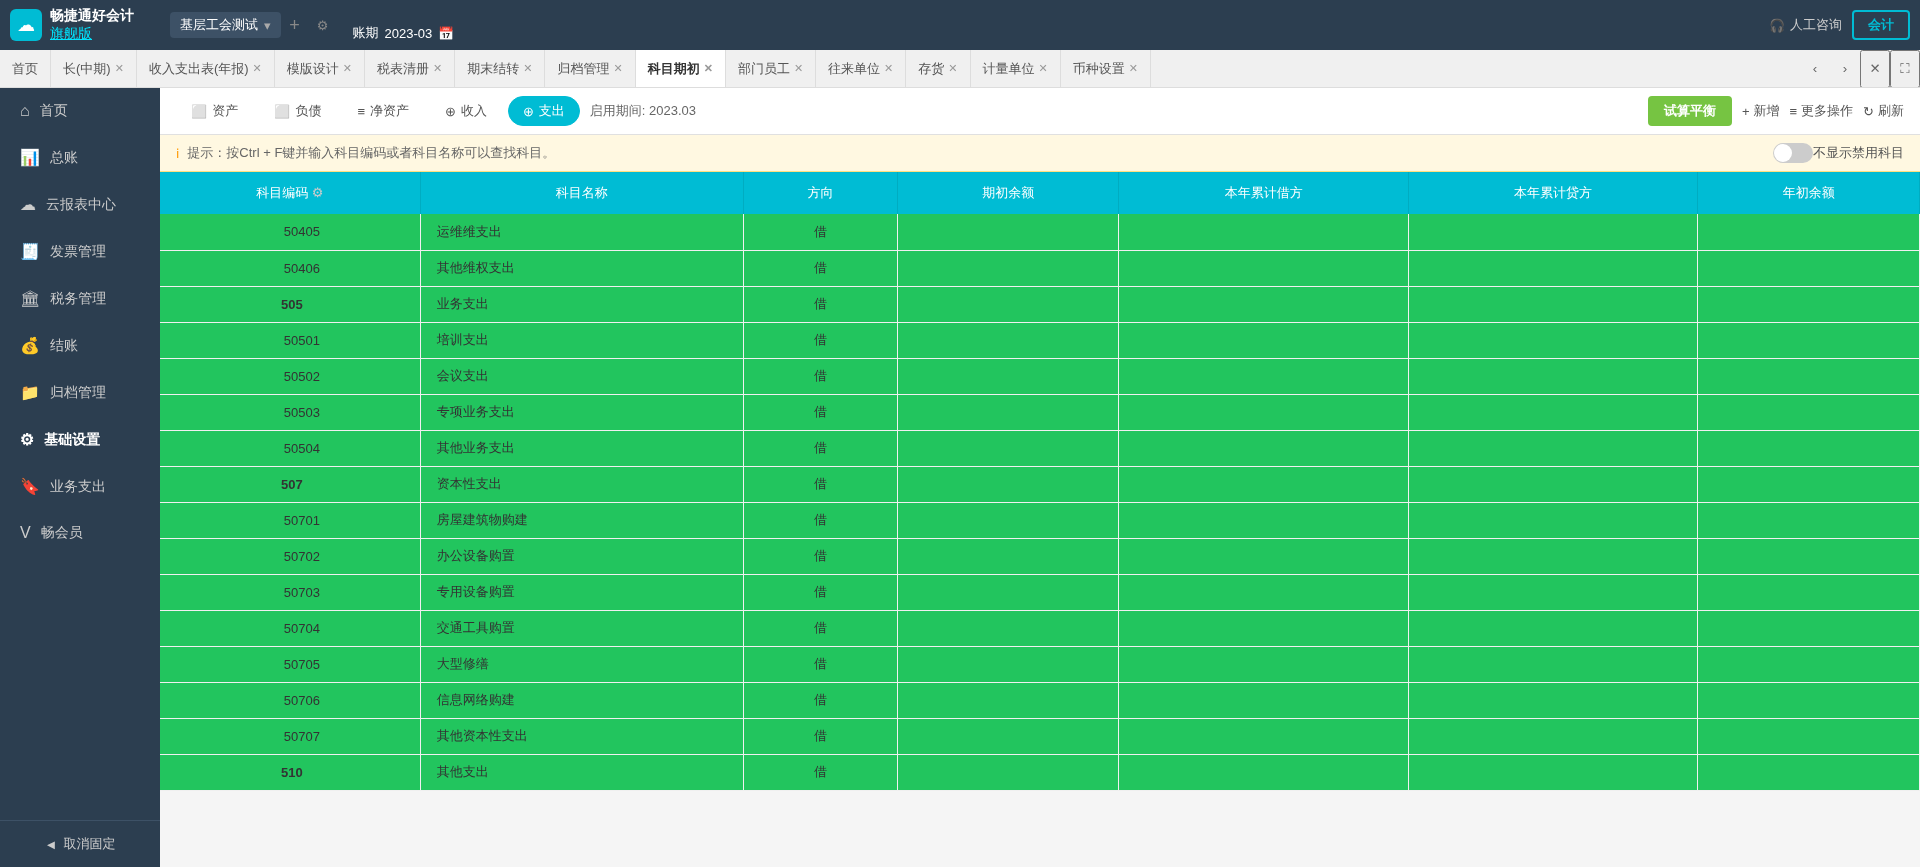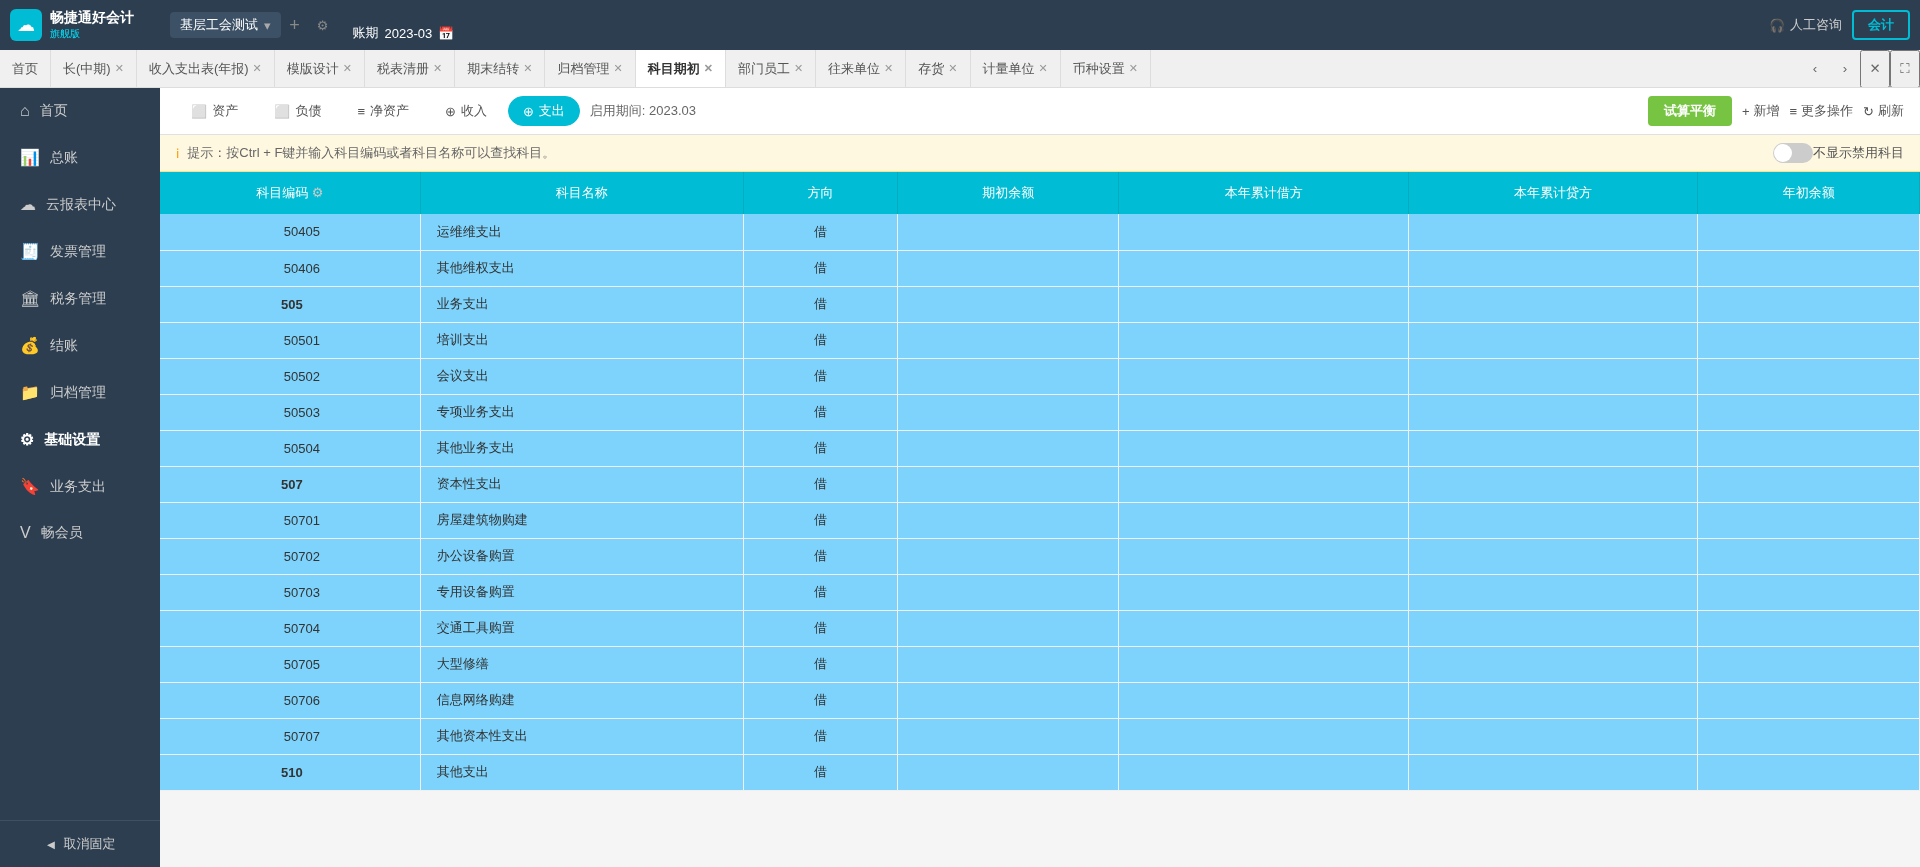--- a/index.html
+++ b/index.html
@@ -6,21 +6,21 @@
     body { font-family: 'Microsoft YaHei', Arial, sans-serif; font-size: 13px; background: #f5f5f5; overflow: hidden; width: 1920px; height: 867px; }
 
     
     .top-bar {
       display: flex; align-items: center; background: #2c3e50; height: 50px; padding: 0 10px; color: white;
     }
     .logo-area { display: flex; align-items: center; width: 160px; gap: 8px; }
     .logo-icon { width: 32px; height: 32px; background: #00bcd4; border-radius: 6px; display: flex; align-items: center; justify-content: center; font-size: 18px; color: white; }
     .logo-text { display: flex; flex-direction: column; }
     .logo-main { font-size: 14px; font-weight: bold; color: white; }
-    .logo-sub { font-size: 10px; color: #00e5ff; }
+    .logo-sub { font-size: 14px; color: #00e5ff; text-decoration: underline; }
 
     .company-select { display: flex; align-items: center; gap: 6px; background: #3d5166; border-radius: 4px; padding: 4px 10px; cursor: pointer; color: white; font-size: 13px; }
     .company-select .arrow { color: #aaa; }
 
     .period-info { display: flex; align-items: center; gap: 6px; margin-left: 16px; color: white; font-size: 13px; margin-top: 16px; }
 
     .top-right { margin-left: auto; display: flex; align-items: center; gap: 10px; }
     .help-btn { display: flex; align-items: center; gap: 4px; color: #ccc; cursor: pointer; font-size: 13px; }
     .account-btn { background: transparent; border: 2px solid #00bcd4; color: #00bcd4; padding: 4px 14px; border-radius: 4px; cursor: pointer; font-size: 13px; font-weight: bold; }
 
@@ -66,21 +66,21 @@
     .notice-bar { background: #fff8e1; padding: 8px 16px; display: flex; align-items: center; gap: 8px; font-size: 13px; color: #666; border-bottom: 1px solid #ffe082; }
     .notice-icon { color: #ff9800; }
 
     
     .toggle-area { display: flex; align-items: center; margin-left: auto; gap: 0; font-size: 13px; color: #555; }
     .toggle { width: 40px; height: 20px; background: #ccc; border-radius: 10px; position: relative; cursor: pointer; }
     .toggle-knob { width: 18px; height: 18px; background: white; border-radius: 50%; position: absolute; top: 1px; left: 1px; }
 
     
     .table-wrapper { flex: 1; overflow-y: auto; overflow-x: hidden; }
-    .data-table { width: 100%; border-collapse: collapse; background: #7dd3fc; }
+    .data-table { width: 100%; border-collapse: collapse; background: #22c55e; }
     .data-table thead tr { background: #00bcd4; color: white; height: 42px; }
     .data-table thead th { padding: 0 16px; text-align: center; font-weight: normal; font-size: 13px; border-right: 1px solid #00acc1; }
     .data-table tbody tr { height: 36px; border-bottom: 1px solid #f0f0f0; }
     .data-table tbody tr.level1 td:first-child { padding-left: 20px; font-weight: bold; }
     .data-table tbody tr.level2 td:first-child { padding-left: 40px; }
     .data-table tbody td { padding: 0 16px; font-size: 13px; color: #333; text-align: center; border-right: 1px solid #f0f0f0; }
     .data-table tbody td.name-col { text-align: left; }
 
     
     .table-wrapper::-webkit-scrollbar { width: 8px; }

